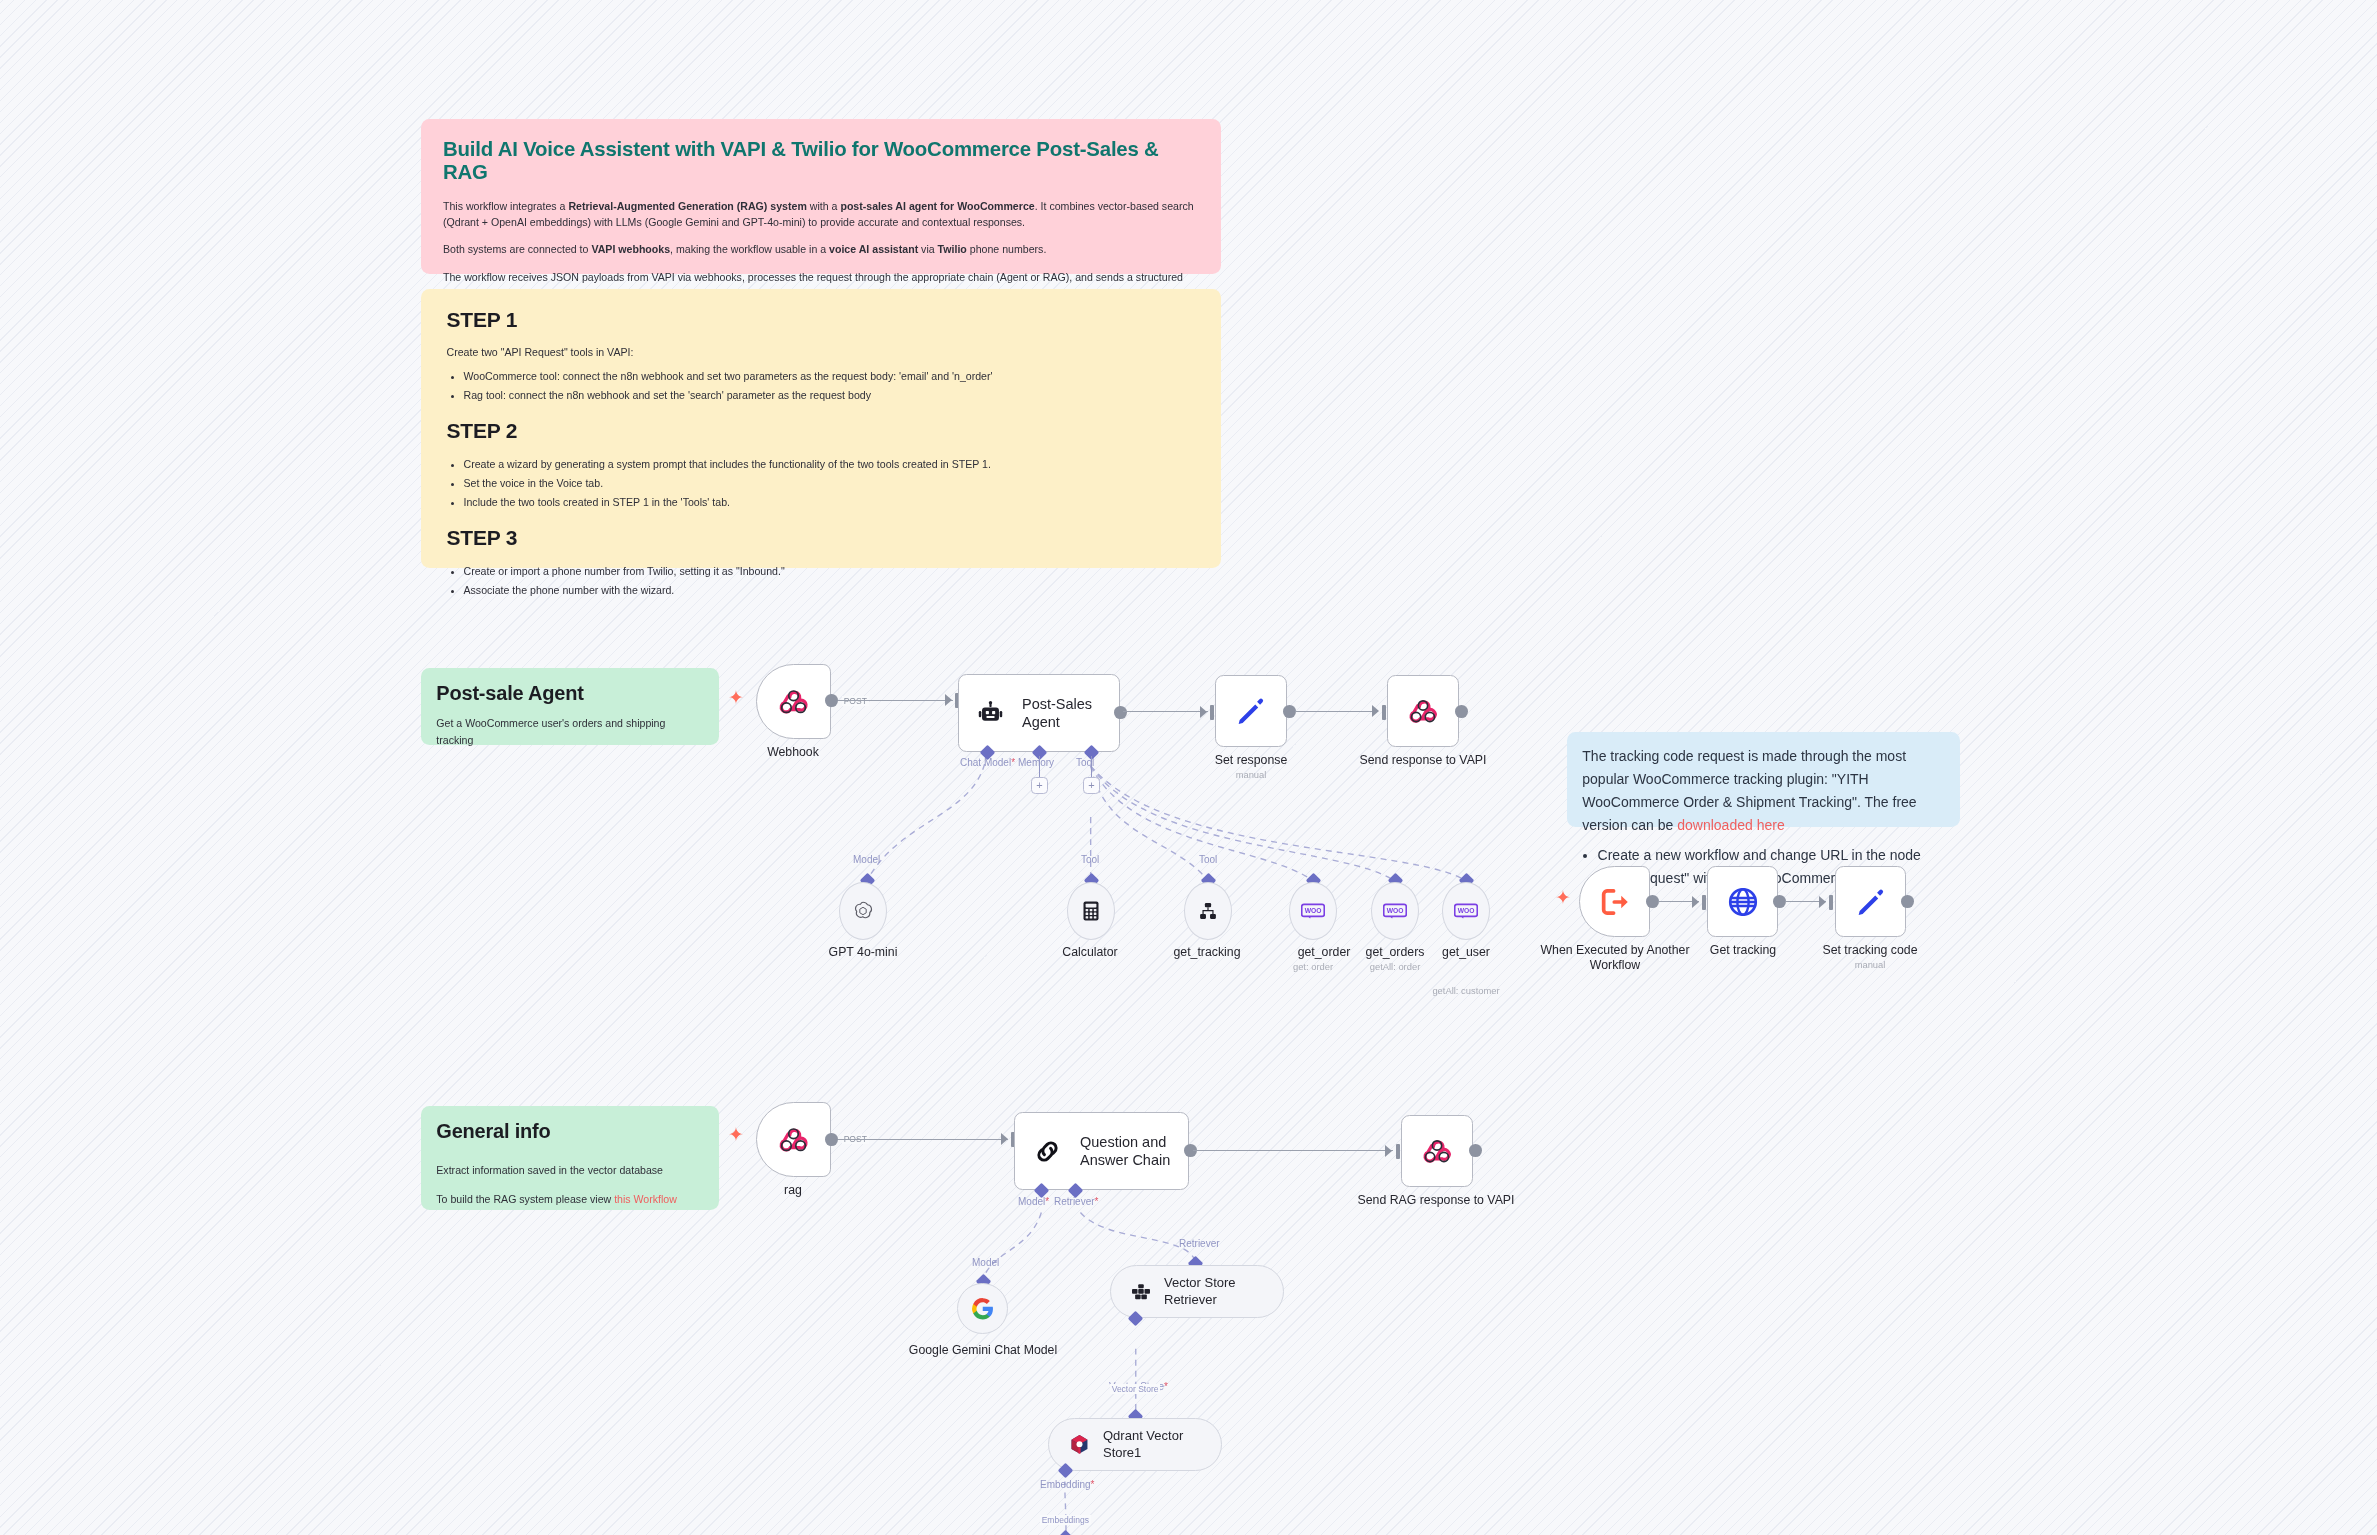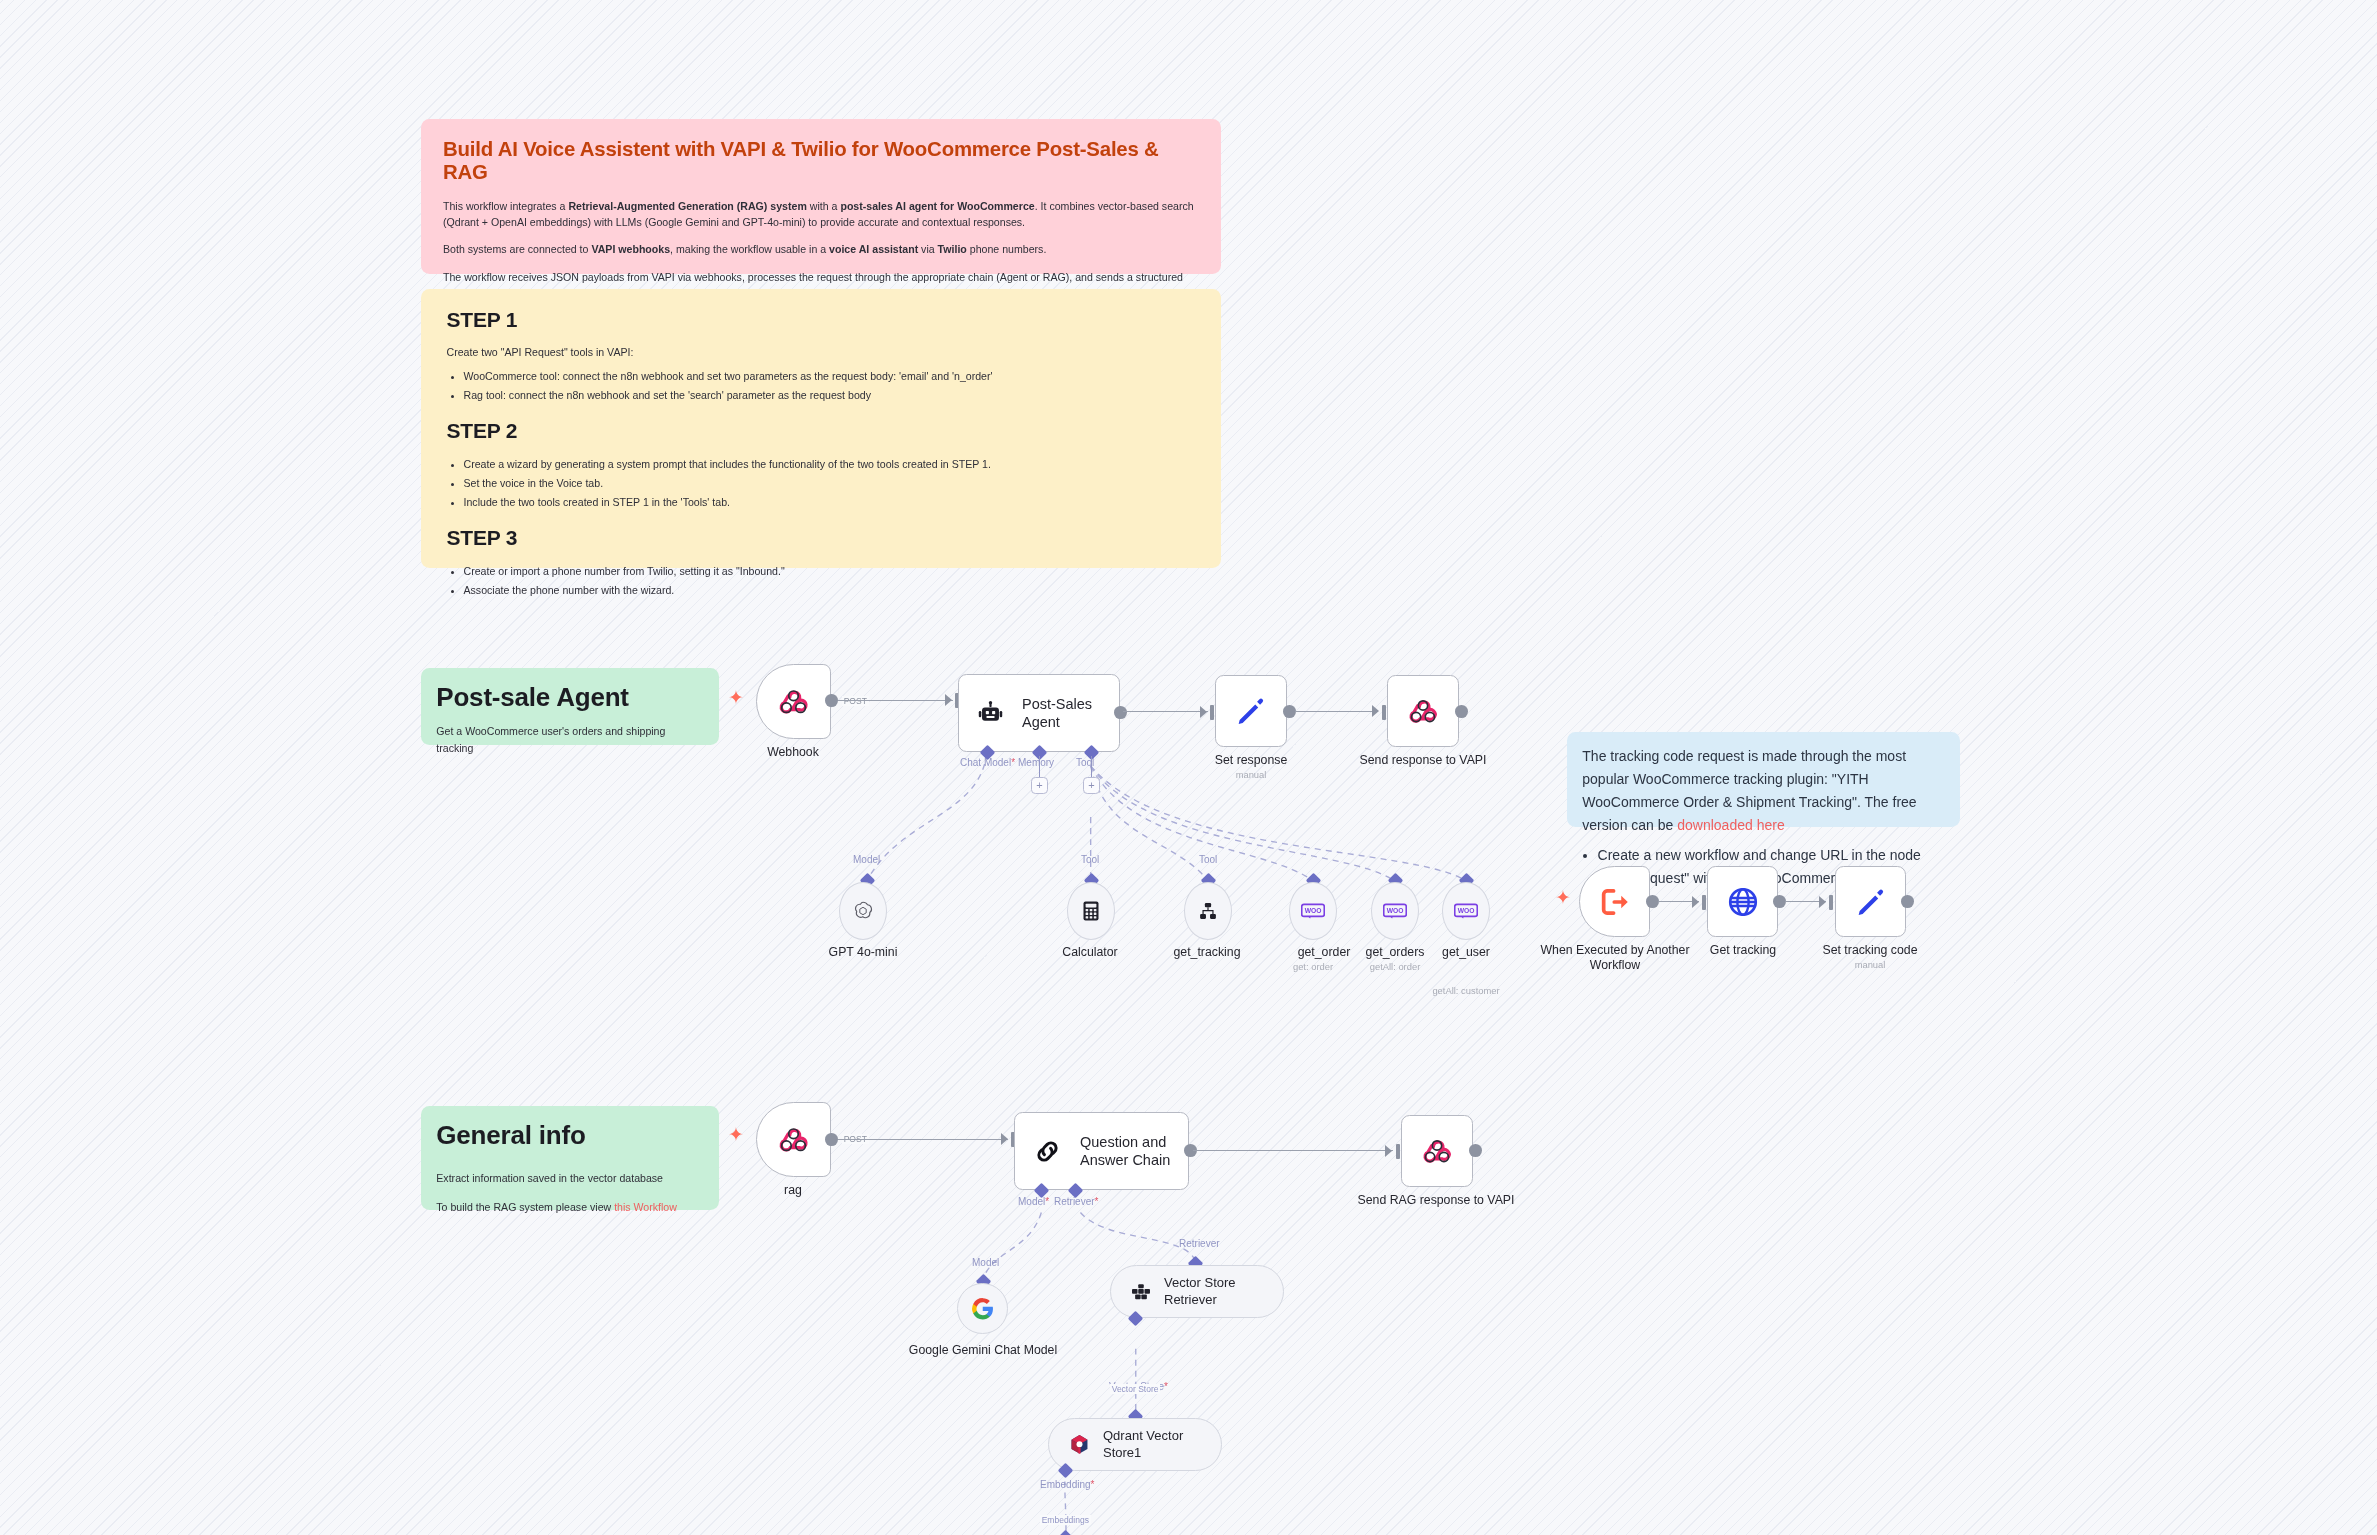--- a/index.html
+++ b/index.html
@@ -19,29 +19,29 @@
   }
   #canvas{position:relative;width:2377px;height:1536px;}
 
   
   .note{position:absolute;border-radius:8.5px;box-sizing:border-box;}
   .note-pink{background:#ffd1d9;}
   .note-yellow{background:#fdf0c8;}
   .note-green{background:#c8efd8;}
   .note-blue{background:#d9ecf8;}
 
-  .note h1{font-size:20.4px;font-weight:700;margin:0 0 13.6px 0;letter-spacing:-0.2px;color:#c2410c;}
+  .note h1{font-size:20.4px;font-weight:700;margin:0 0 13.6px 0;letter-spacing:-0.2px;color:#0f766e;}
   .note h2{font-size:21px;font-weight:700;margin:0 0 12px 0;letter-spacing:-0.2px;color:#1c1c22;}
   .note p{font-size:10.6px;line-height:1.55;margin:0 0 11px 0;color:#2f2f38;}
   .note ul{margin:0 0 13.6px 0;padding-left:17px;}
   .note li{font-size:10.6px;line-height:1.8;color:#2f2f38;}
   .note b{font-weight:700;}
   .lnk{color:#ef5f5f;text-decoration:none;}
 
-  .note-green h2{font-size:26px;margin-bottom:15.3px;}
+  .note-green h2{font-size:20px;margin-bottom:15.3px;}
   .note-green p{font-size:10.6px;line-height:1.6;margin-bottom:12px;}
   .note-blue p, .note-blue li{font-size:14px;line-height:1.65;color:#2c3442;}
   .note-blue ul{padding-left:15.3px;margin-bottom:0;}
 
   
   .node{position:absolute;box-sizing:border-box;background:#fff;
         border:1.4px solid #b6b9c3;border-radius:8.5px;
         display:flex;align-items:center;justify-content:center;}
   .node.trigger{border-top-left-radius:41px;border-bottom-left-radius:41px;}
   .node.wide{justify-content:flex-start;padding-left:17px;gap:17px;}

